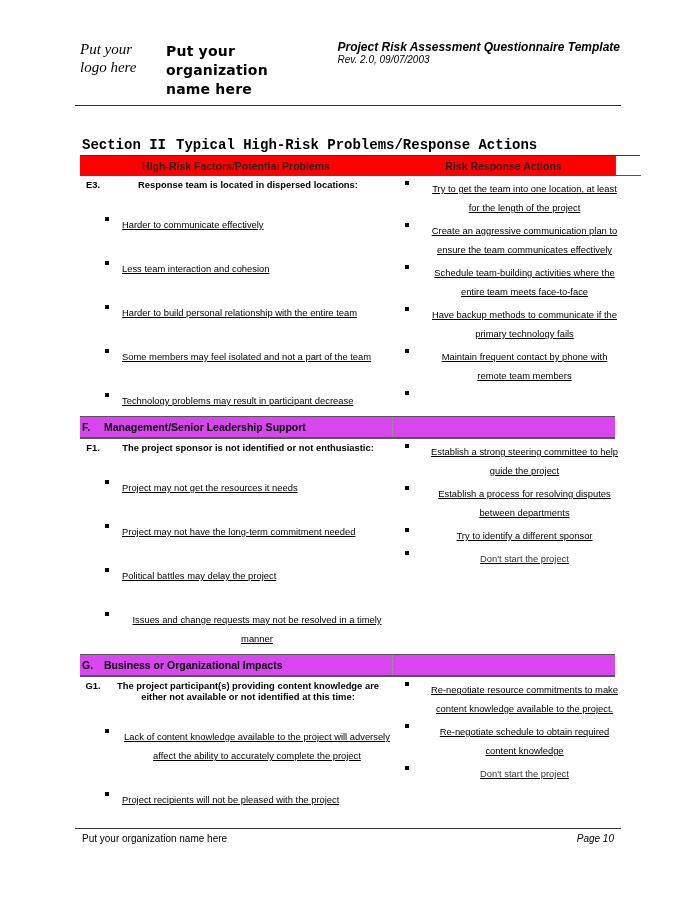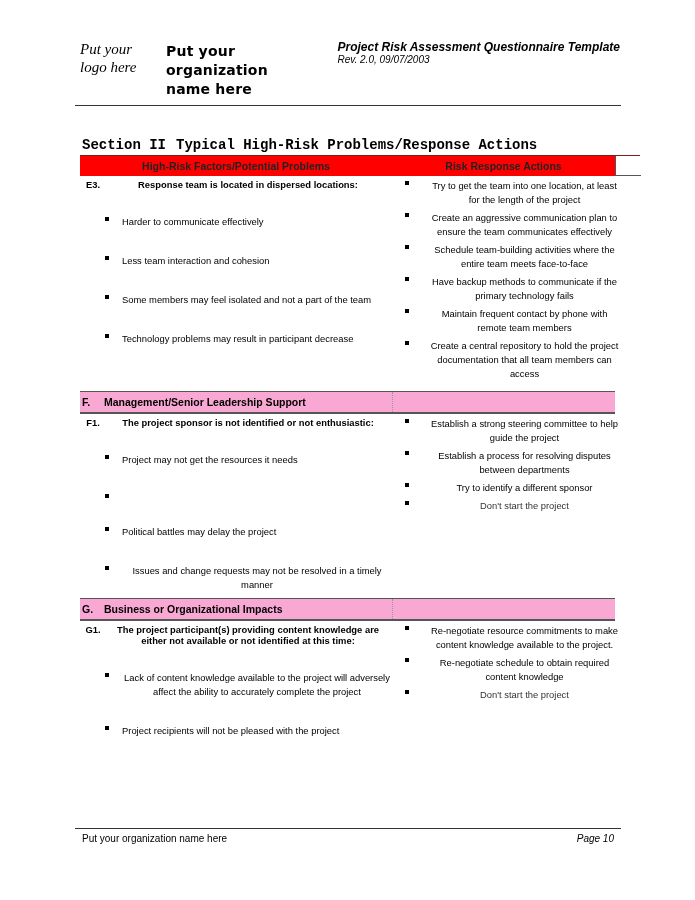--- a/index.html
+++ b/index.html
@@ -31,31 +31,31 @@
 
   .row { display:flex;text-align:center; }
   .colL { width:310px; padding-left:2px; }
   .colR { width:225px; padding-left:3px; }
 
   .qhead { display:flex; font-weight:bold; font-size:9.4px; line-height:11px; margin-top:3px; }
   .qhead .code { width:22px; flex:none; }
   .qhead .txt { flex:1; }
 
   ul.bl { list-style:none; margin:0; padding:0; }
-  ul.bl li { display:flex; font-size:9.4px; line-height:14px; }
+  ul.bl li { display:flex; font-size:9.4px; line-height:19px;text-decoration:underline; }
   ul.bl li .b { flex:none; width:8px; height:8px; position:relative; }
   ul.bl li .b::after { content:""; position:absolute; left:2px; top:2px; width:4px; height:4px; background:#000; }
   .colL ul.bl li { padding-left:21px; margin-top:25px; }
   .colL ul.bl li .b { margin-right:11px; }
   .colR ul.bl li { margin-top:3px; margin-bottom:4px; }
   .colR ul.bl li .b { margin-right:18px; margin-left:8px; }
   .colR ul.bl li .tx { width:200px; }
   .colR ul.bl li.muted .tx { color:#333; }
 
-  .sec-band { position:relative; height:20px; width:535px; background:#f9a8d4;
+  .sec-band { position:relative; height:20px; width:535px; background:#d946ef;
               border-top:1.5px solid #555; border-bottom:2px solid #555; margin-top:6px; }
   .sec-band .split { position:absolute; left:312px; top:0; width:0; height:100%;
                      border-left:1px dotted #999; }
   .sec-band .l { position:absolute; left:2px; top:4px; font-weight:bold; font-size:10.5px; }
   .sec-band .l .c { display:inline-block; width:22px; }
 
   .footer-rule { position:absolute; left:75px; top:828px; width:546px; border-top:1.5px solid #333; }
   .footer-l { position:absolute; left:82px; top:833px; font-size:10px; }
   .footer-r { position:absolute; right:81px; top:833px; font-size:10px; font-style:italic;text-align:right; }
 </style>
@@ -95,20 +95,24 @@
             <li>
               <span class="b"></span>
               <span class="tx">Harder to communicate effectively</span>
             </li>
             <li>
               <span class="b"></span>
               <span class="tx">Less team interaction and cohesion</span>
             </li>
             <li>
               <span class="b"></span>
+              <span class="tx">Harder to build personal relationship with the entire team</span>
+            </li>
+            <li>
+              <span class="b"></span>
               <span class="tx">Some members may feel isolated and not a part of the team</span>
             </li>
             <li>
               <span class="b"></span>
               <span class="tx">Technology problems may result in participant decrease</span>
             </li>
           </ul>
         </div>
         <div class="colR">
           <ul class="bl">
@@ -127,21 +131,20 @@
             <li class="">
               <span class="b"></span>
               <span class="tx">Have backup methods to communicate if the primary technology fails</span>
             </li>
             <li class="">
               <span class="b"></span>
               <span class="tx">Maintain frequent contact by phone with remote team members</span>
             </li>
             <li class="">
               <span class="b"></span>
-              <span class="tx">Create a central repository to hold the project documentation that all team members can access</span>
             </li>
           </ul>
         </div>
       </div>
       <div class="sec-band">
         <div class="split"></div>
         <div class="l"><span class="c">F.</span><span>Management/Senior Leadership Support</span></div>
       </div>
       <div class="row">
         <div class="colL">
@@ -149,20 +152,21 @@
             <span class="code">F1.</span>
             <span class="txt">The project sponsor is not identified or not enthusiastic:</span>
           </div>
           <ul class="bl">
             <li>
               <span class="b"></span>
               <span class="tx">Project may not get the resources it needs</span>
             </li>
             <li>
               <span class="b"></span>
+              <span class="tx">Project may not have the long-term commitment needed</span>
             </li>
             <li>
               <span class="b"></span>
               <span class="tx">Political battles may delay the project</span>
             </li>
             <li>
               <span class="b"></span>
               <span class="tx">Issues and change requests may not be resolved in a timely manner</span>
             </li>
           </ul>

